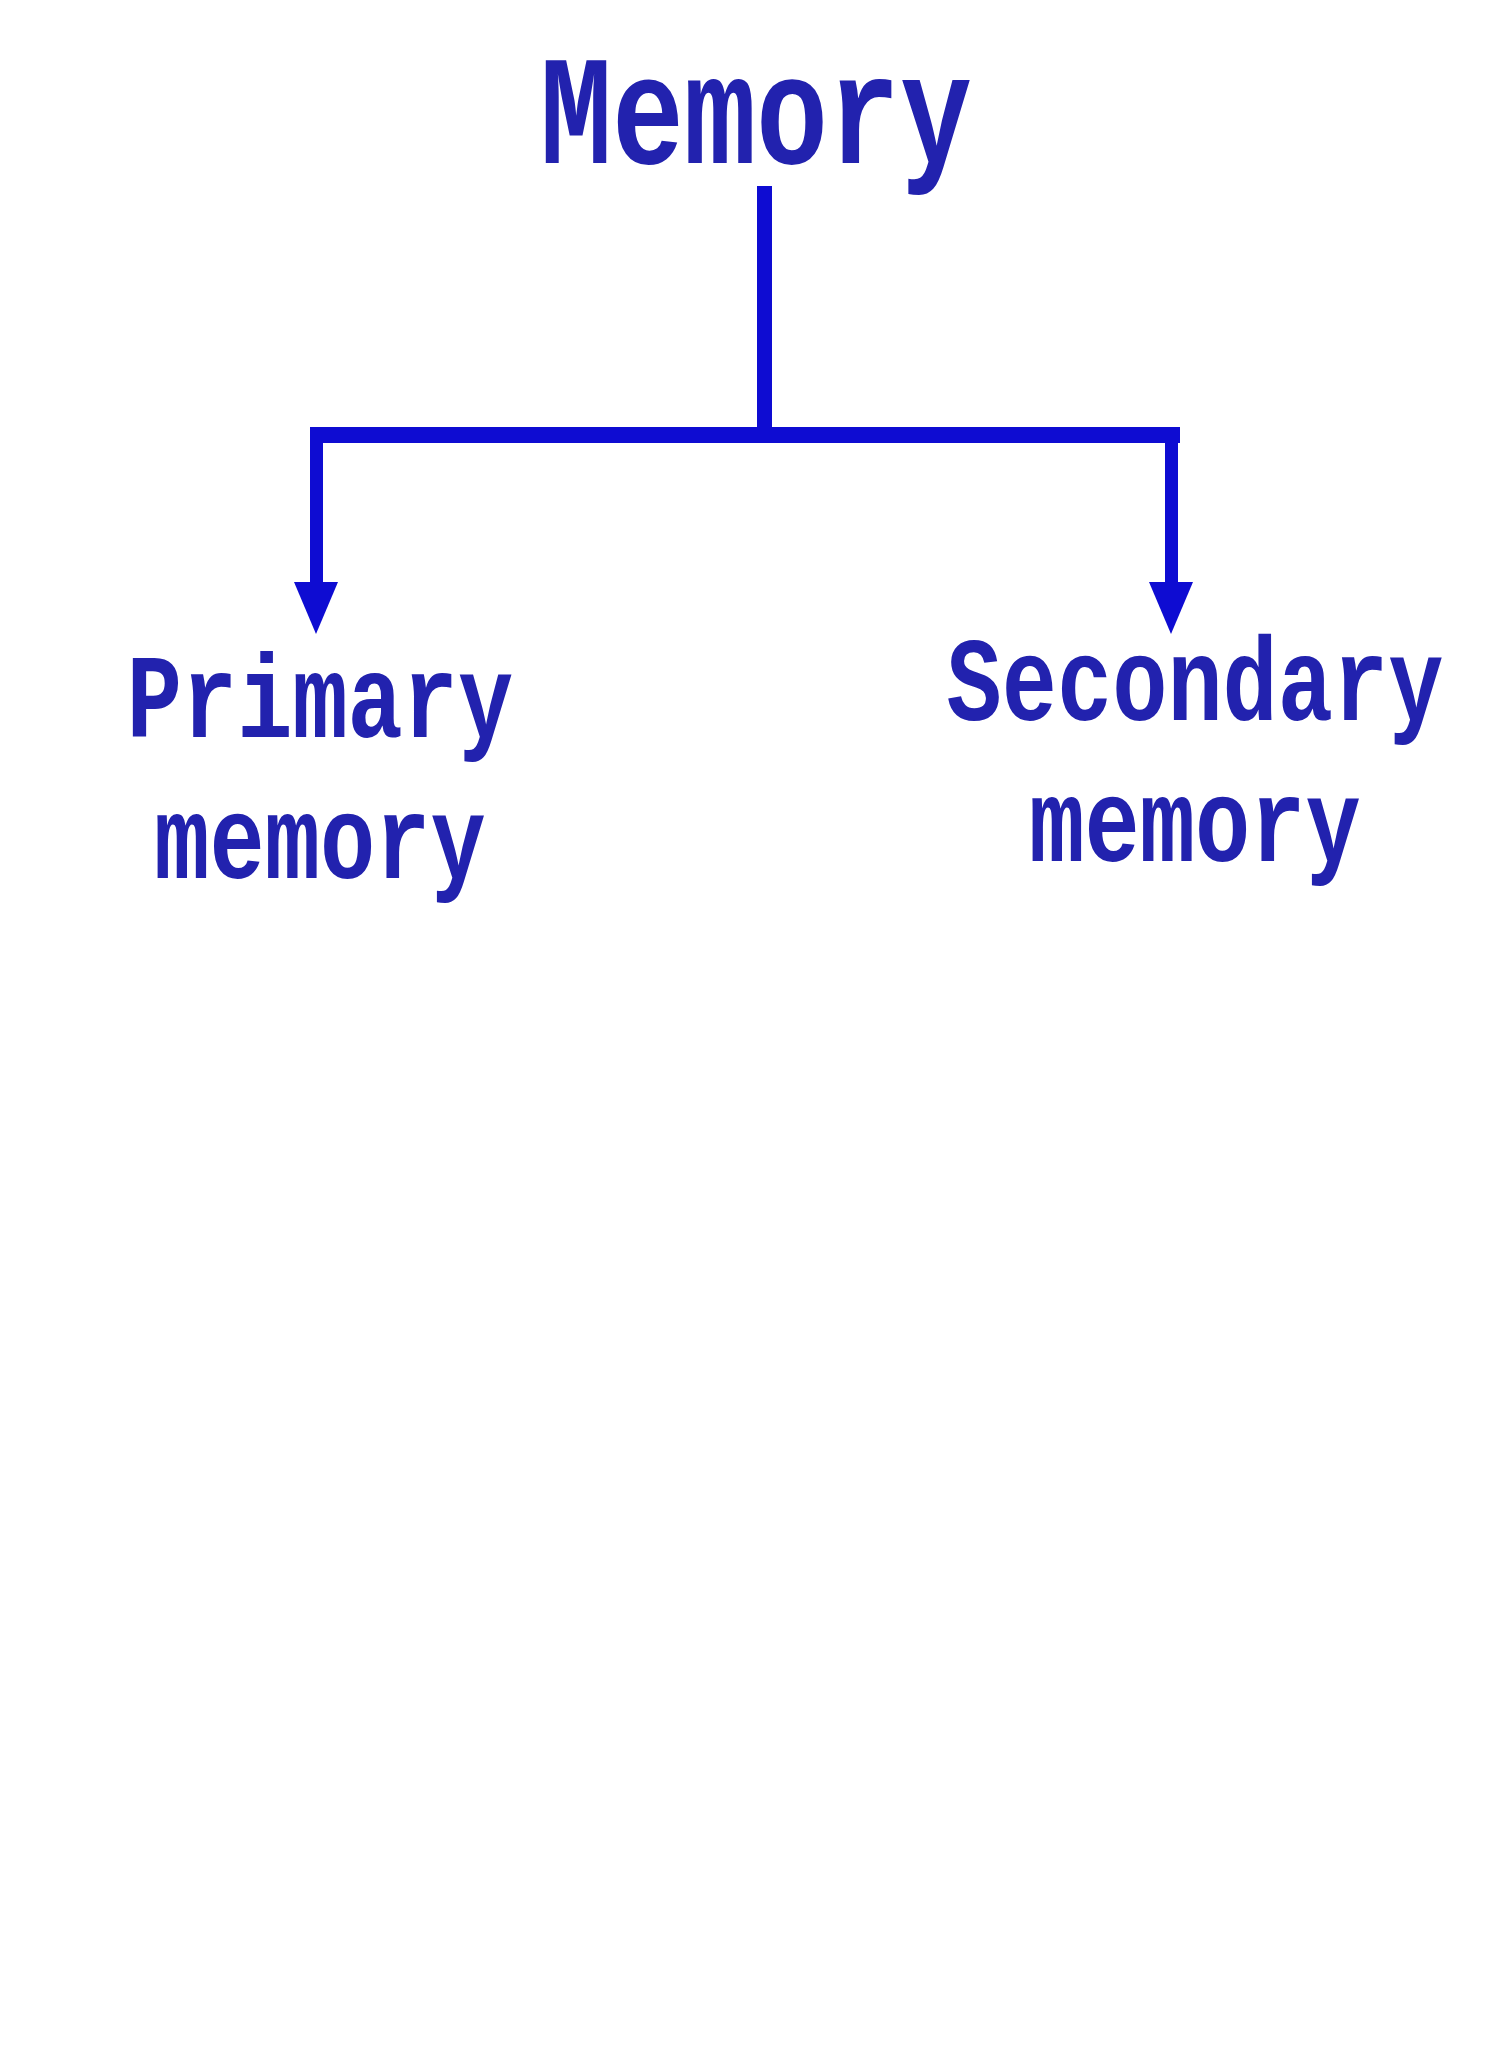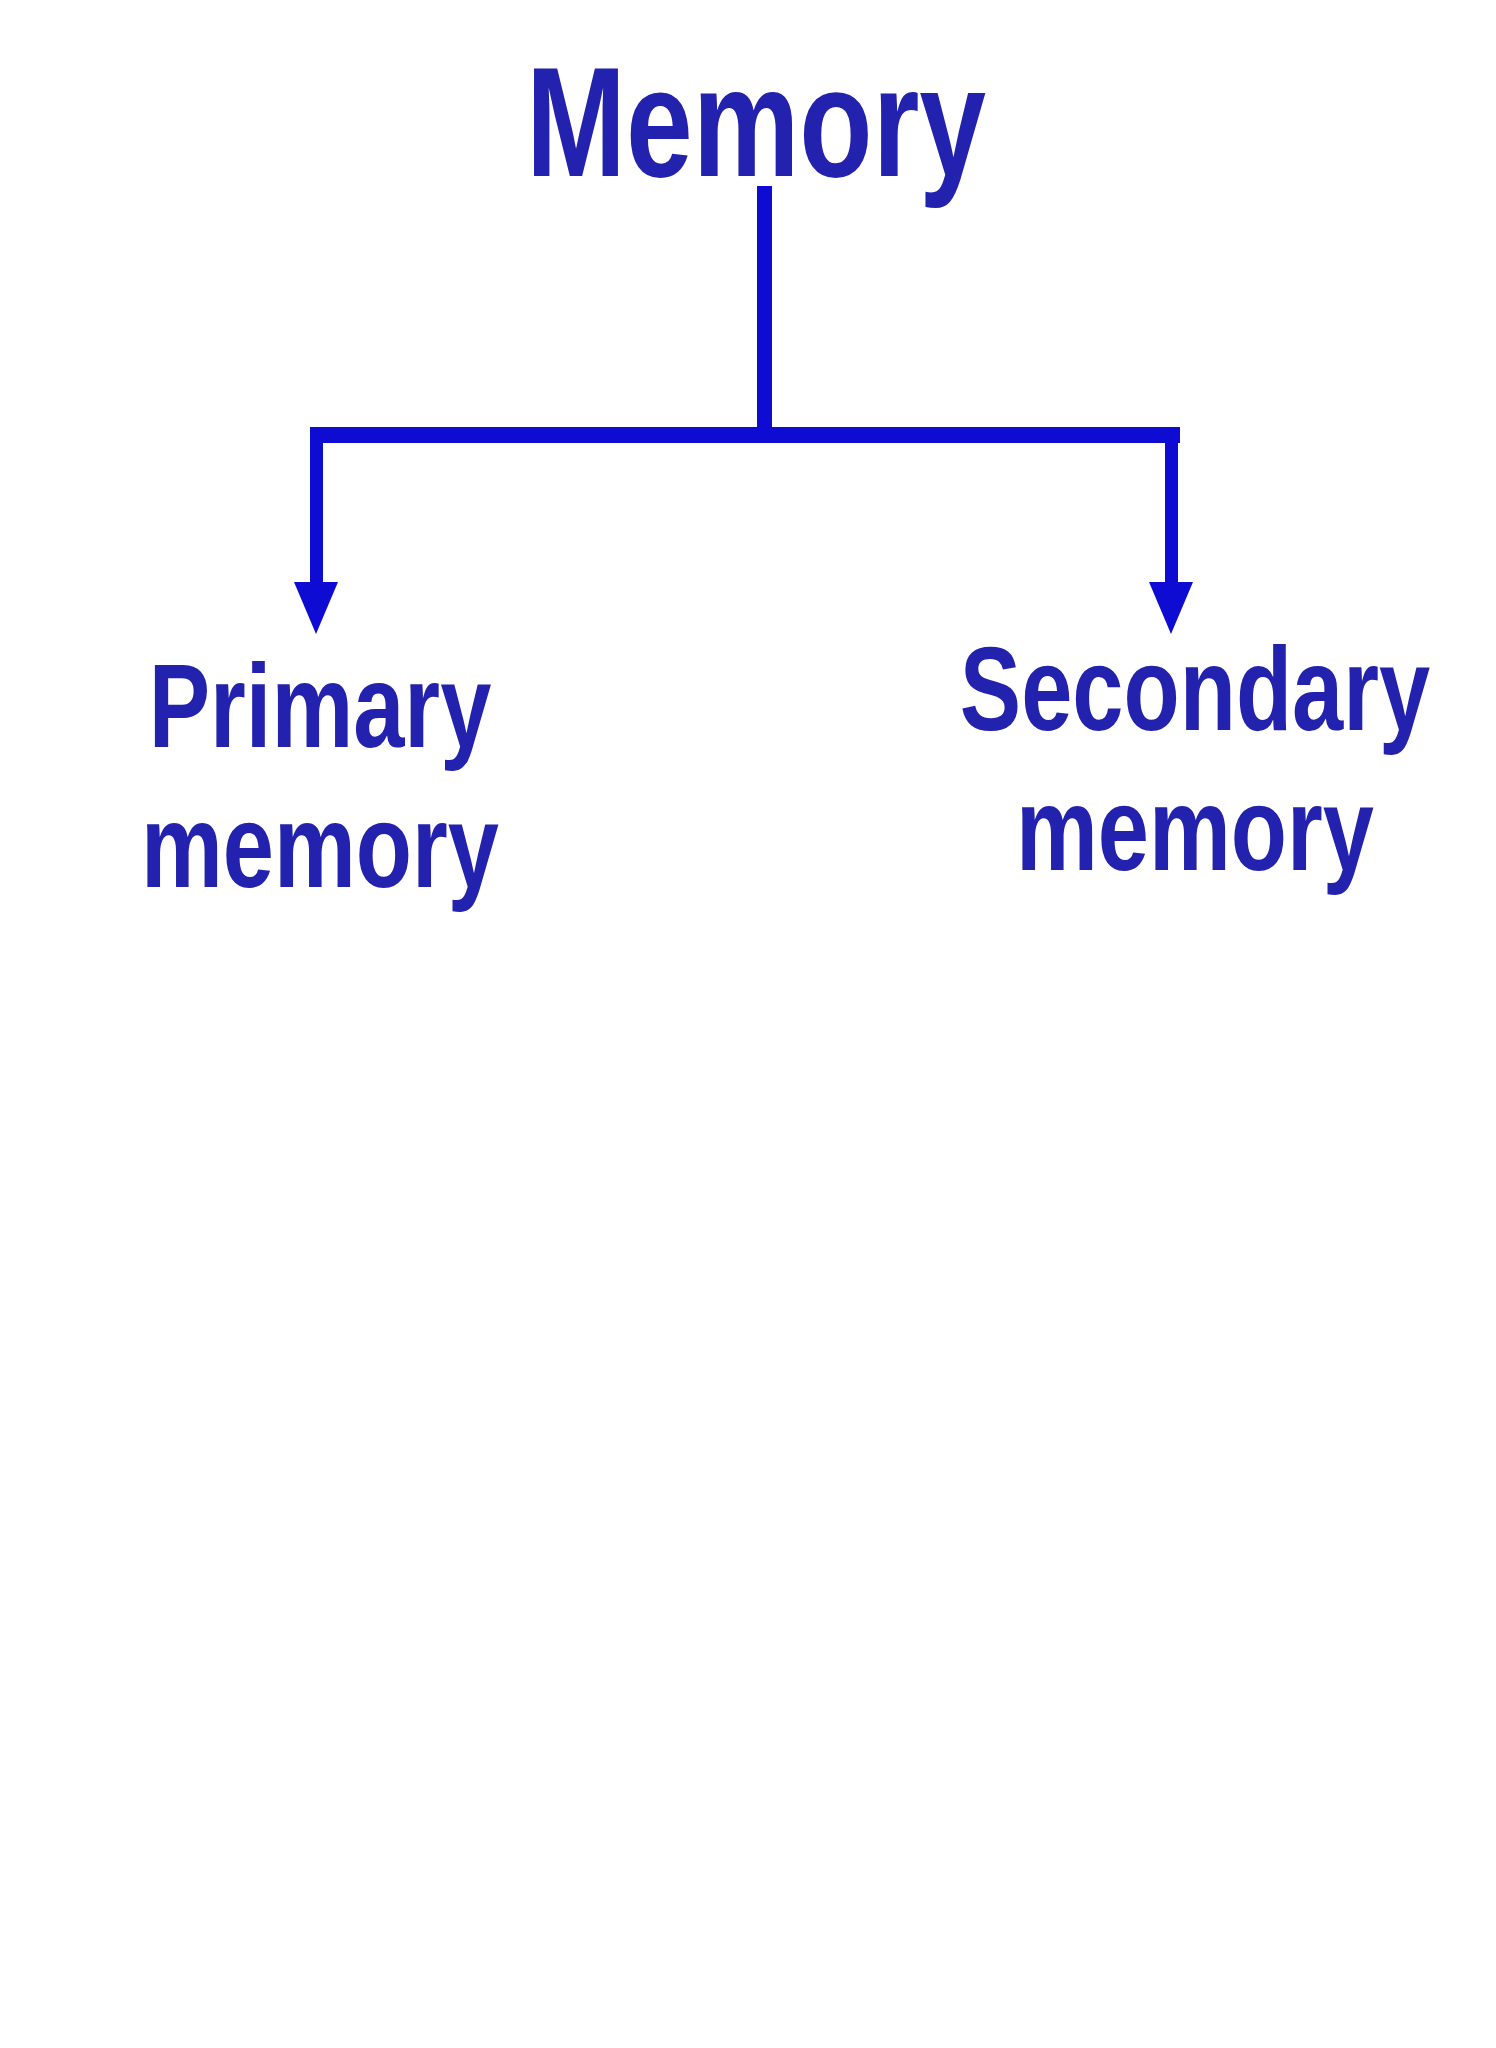--- a/index.html
+++ b/index.html
@@ -8,21 +8,21 @@
     --bg-color: #ffffff;
   }
   * { margin: 0; padding: 0; box-sizing: border-box; }
   html, body { background: var(--bg-color); }
   .canvas {
     position: relative;
     width: 1496px;
     height: 2048px;
     background: var(--bg-color);
     overflow: hidden;
-    font-family: Liberation Sans, sans-serif;
+    font-family: Liberation Mono, monospace;
   }
   .node-title {
     position: absolute;
     top: 43px;
     left: 756px;
     transform: translateX(-50%) scaleY(1.3);
     transform-origin: top center;
     font-size: 120px;
     font-weight: bold;
     line-height: 1;

